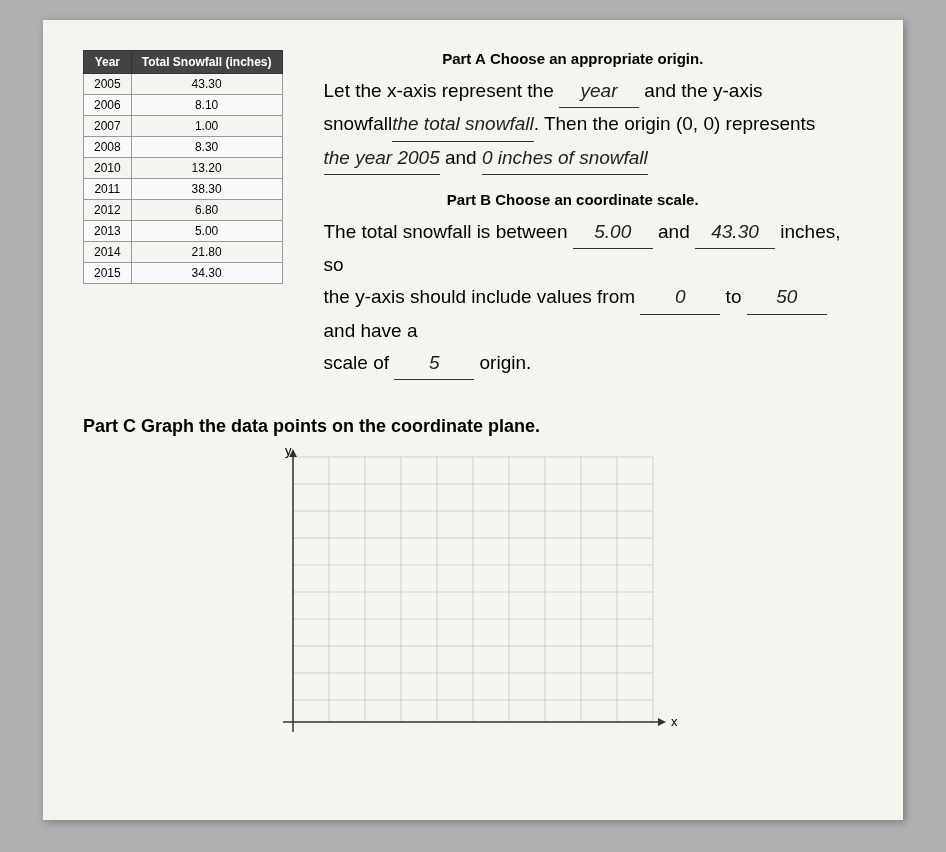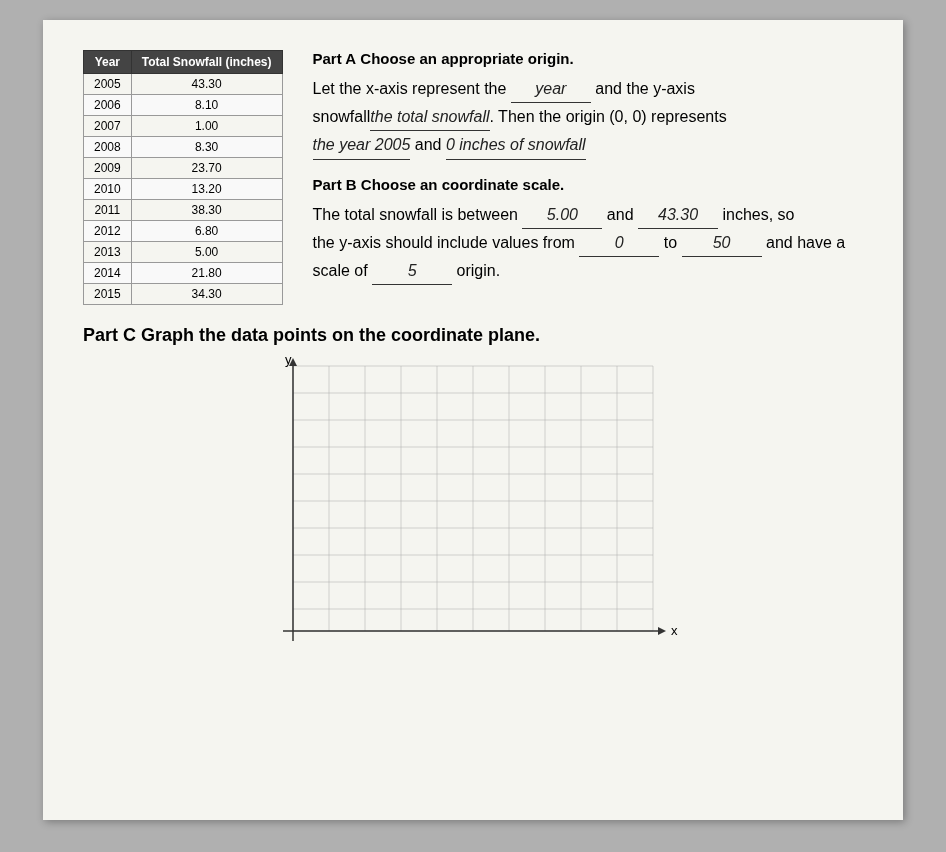--- a/index.html
+++ b/index.html
@@ -18,21 +18,20 @@
       background: #f5f5f0;
       width: 860px;
       min-height: 800px;
       padding: 30px 40px 40px 40px;
       box-shadow: 2px 2px 8px rgba(0,0,0,0.3);
       position: relative;
     }
 
     .top-section {
       display: flex;
-      gap: 30px;
       margin-bottom: 20px;
     }
 
     
     .snowfall-table {
       border-collapse: collapse;
       font-size: 13px;
       flex-shrink: 0;
       align-self: flex-start;
     }
@@ -59,26 +58,28 @@
 
     
     .right-content {
       flex: 1;
     }
 
     .part-title {
       font-size: 15px;
       font-weight: bold;
       margin-bottom: 8px;
+      text-align: center;
     }
 
     .part-body {
-      font-size: 16px;
+      font-size: 19px;
       line-height: 1.7;
       margin-bottom: 16px;
+      margin-left: 41px;
     }
 
     .handwritten {
       font-family: 'Comic Sans MS', cursive, sans-serif;
       color: #222;
       font-style: italic;
     }
 
     .underline-blank {
       border-bottom: 1px solid #333;
@@ -135,24 +136,20 @@
             <td>2006</td>
             <td>8.10</td>
           </tr>
           <tr>
             <td>2007</td>
             <td>1.00</td>
           </tr>
           <tr>
             <td>2008</td>
             <td>8.30</td>
-          </tr>
-          <tr>
-            <td>2009</td>
-            <td>23.70</td>
           </tr>
           <tr>
             <td>2010</td>
             <td>13.20</td>
           </tr>
           <tr>
             <td>2011</td>
             <td>38.30</td>
           </tr>
           <tr>

